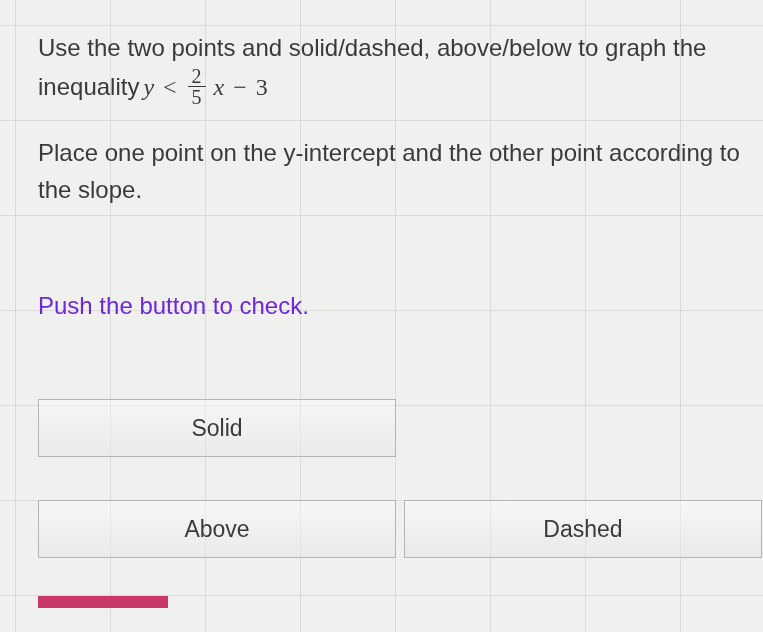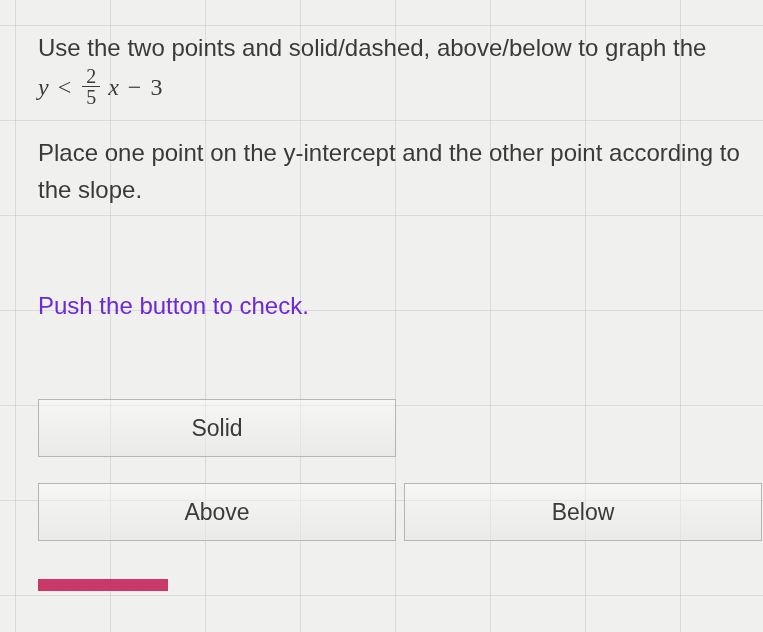--- a/index.html
+++ b/index.html
@@ -89,21 +89,21 @@
       margin-top: 80px;
     }
     .button-row {
       display: flex;
       gap: 14px;
       margin-top: 75px;
     }
     .button-row2 {
       display: flex;
       gap: 8px;
-      margin-top: 26px;
+      margin-top: 43px;
     }
     .option-button {
       width: 358px;
       height: 58px;
       background: linear-gradient(to bottom, rgba(255,255,255,0.4), rgba(230,230,228,0.6));
       border: 1px solid #b5b5b3;
       font-size: 23px;
       color: #3a3a3a;
       font-family: Arial, Helvetica, sans-serif;
       cursor: pointer;
@@ -121,20 +121,21 @@
   </style>
 </head>
 <body>
 
 <div class="grid-bg"></div>
 
 <div class="content">
   <div class="instruction">
     <span class="line1">Use the two points and solid/dashed, above/below to graph the</span>
     <span class="line2">
+      <span>inequality</span>
       <span class="math">
         <span class="var">y</span>
         <span class="op">&lt;</span>
         <span class="frac">
           <span class="frac-num">2</span>
           <span class="frac-den">5</span>
         </span>
         <span class="var">x</span>
         <span class="op">−</span>
         <span style="font-style:normal;">3</span>
@@ -145,17 +146,17 @@
   <div class="instruction2">Place one point on the y-intercept and the other point according to the slope.</div>
 
   <div class="instruction3">Push the button to check.</div>
 
   <div class="button-row">
     <button class="option-button">Solid</button>
   </div>
 
   <div class="button-row2">
     <button class="option-button">Above</button>
-    <button class="option-button">Below</button>
+    <button class="option-button">Dashed</button>
   </div>
 
   <div class="submit-button"></div>
 </div>
 
 </body></html>

